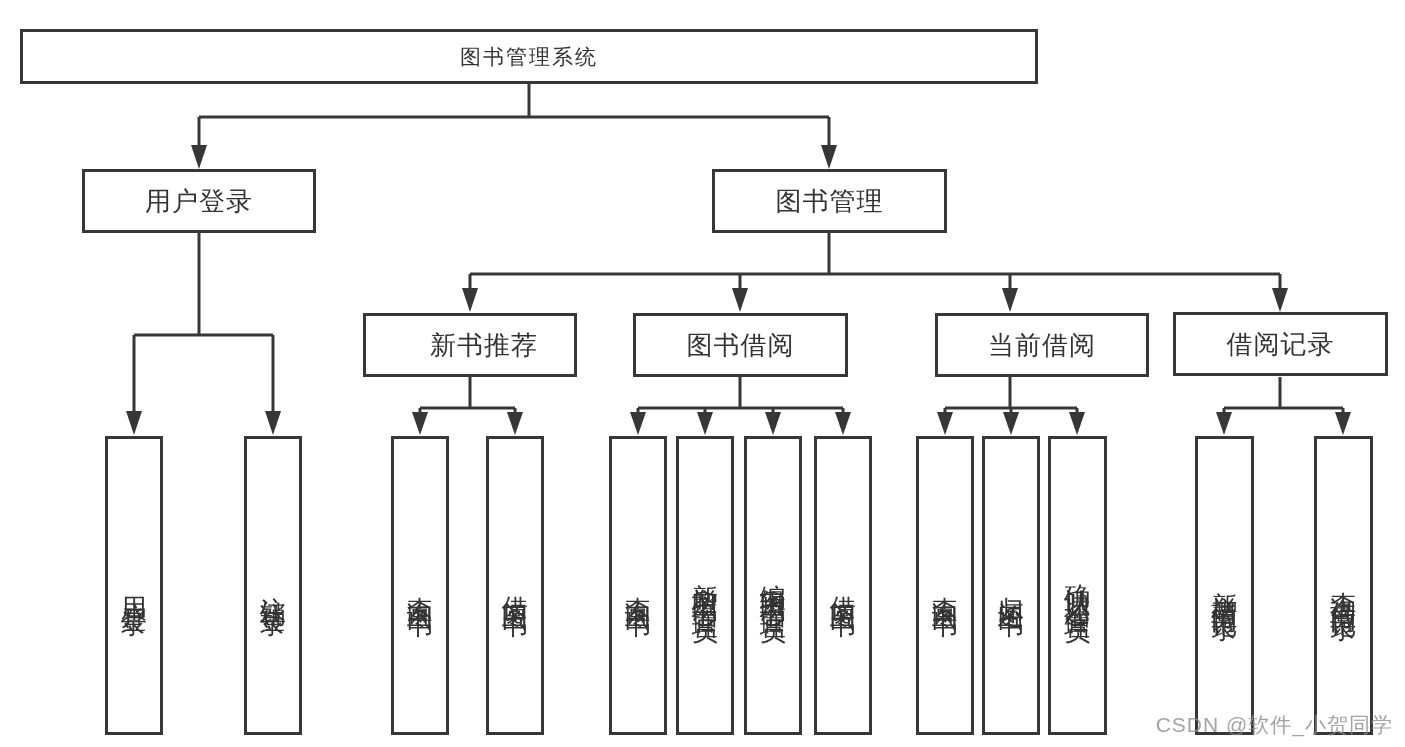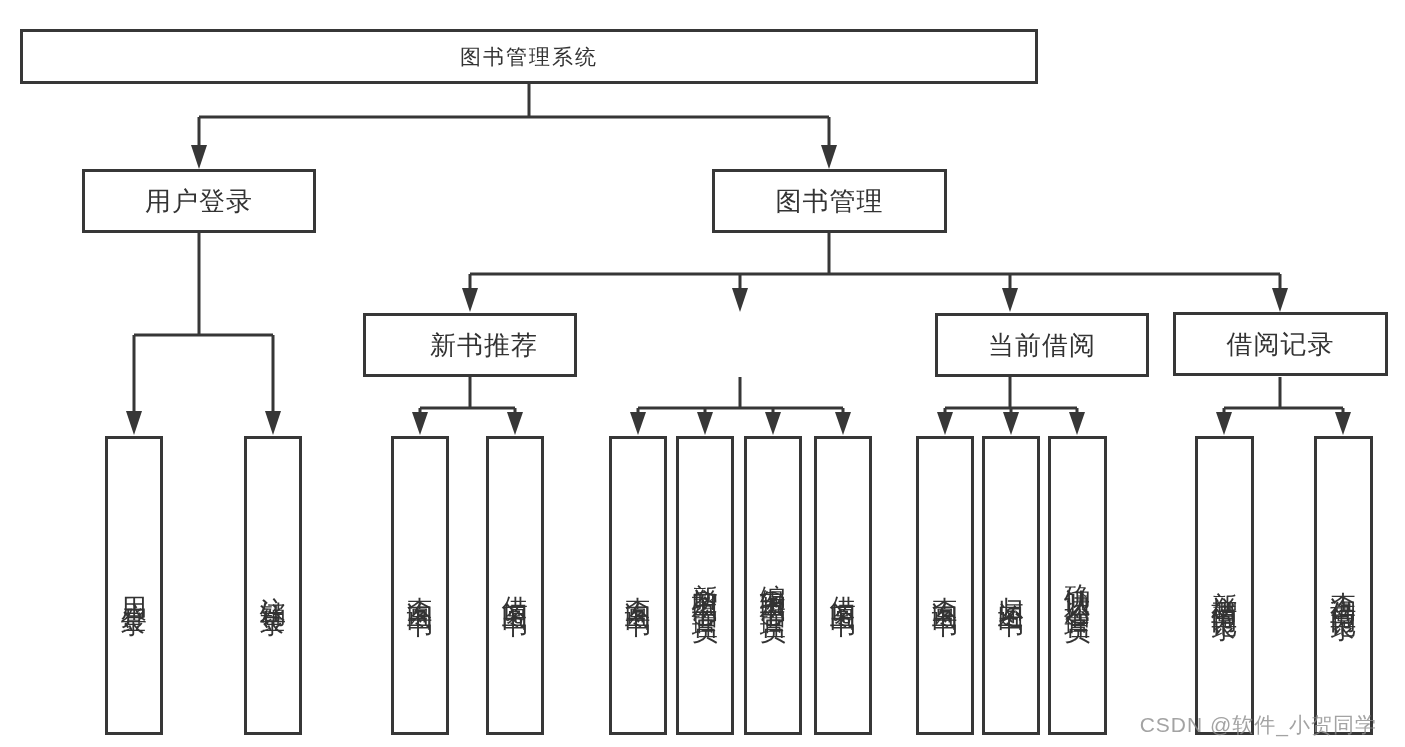--- a/index.html
+++ b/index.html
@@ -40,21 +40,21 @@
     text-orientation: mixed;
     font-size: 26px;
     letter-spacing: 5px;
     line-height: 1.1;
     color: #333333;
     white-space: nowrap;
   }
   .leaf { width: 58px; top: 436px; height: 299px; }
   #watermark {
     position: absolute;
-    right: 28px;
+    right: 12px;
     bottom: 8px;
     font-size: 21px;
     color: rgba(140,140,140,0.8);
     letter-spacing: 1px;
     z-index: 3;
     white-space: nowrap;
   }
 </style>
 </head>
 <body>
@@ -108,20 +108,23 @@
   <div class="box" style="left:82px; top:169px; width:234px; height:64px;">
     <span class="h-label">用户登录</span>
   </div>
   <div class="box" style="left:712px; top:169px; width:235px; height:64px;align-items:center;">
     <span class="h-label">图书管理</span>
   </div>
 
   <div class="box" style="left:363px; top:313px; width:214px; height:64px;padding-left:28px;">
     <span class="h-label">新书推荐</span>
   </div>
+  <div class="box" style="left:633px; top:313px; width:215px; height:64px;">
+    <span class="h-label">图书借阅</span>
+  </div>
   <div class="box" style="left:903px; top:313px; width:214px; height:64px;margin-left:32px;">
     <span class="h-label">当前借阅</span>
   </div>
   <div class="box" style="left:1173px; top:312px; width:215px; height:64px;">
     <span class="h-label">借阅记录</span>
   </div>
 
   <div class="box leaf" style="left:105px;">
     <span class="v-label">用户登录</span>
   </div>

